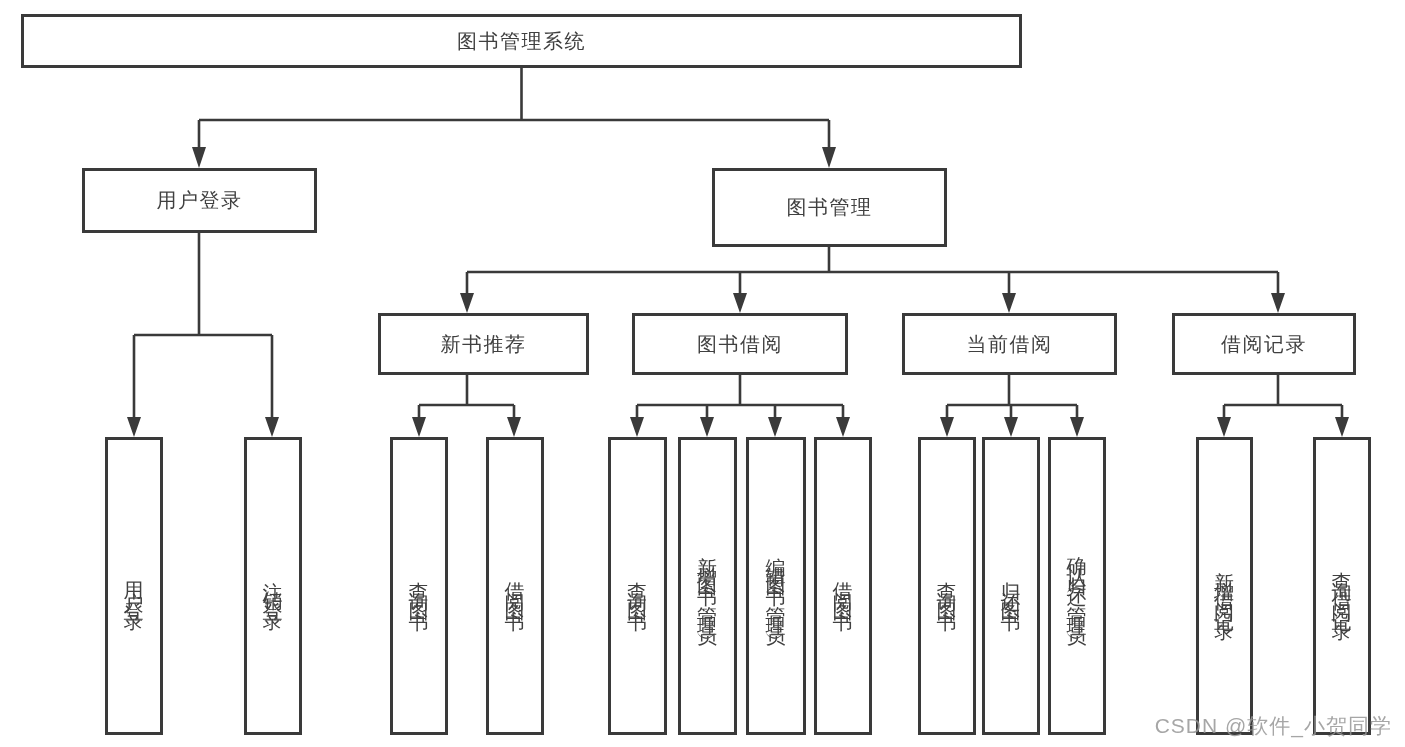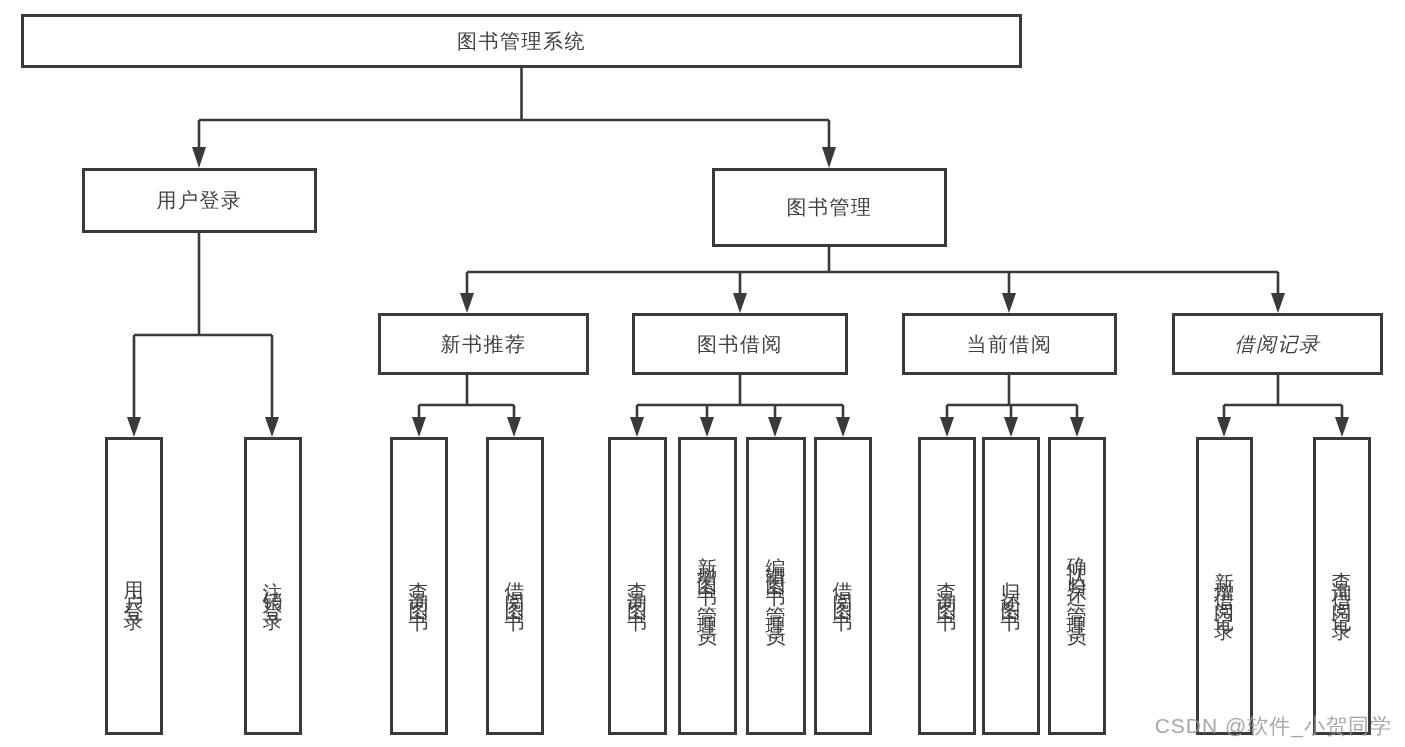--- a/index.html
+++ b/index.html
@@ -61,21 +61,21 @@
 
   <div class="node h" style="left:362px;top:313px;width:211px;height:62px;margin-left:16px;">
     <span class="lbl">新书推荐</span>
   </div>
   <div class="node h" style="left:902px;top:313px;width:215px;height:62px;">
     <span class="lbl">当前借阅</span>
   </div>
   <div class="node h" style="left:632px;top:313px;width:216px;height:62px;">
     <span class="lbl">图书借阅</span>
   </div>
-  <div class="node h" style="left:1172px;top:313px;width:211px;height:62px;font-style:italic;">
+  <div class="node h" style="left:1172px;top:313px;width:184px;height:62px;">
     <span class="lbl">借阅记录</span>
   </div>
 
   <div class="node v" style="left:105px;top:437px;width:58px;height:298px;">
     <span class="lbl">用户登录</span>
   </div>
   <div class="node v" style="left:244px;top:437px;width:58px;height:298px;">
     <span class="lbl">注销登录</span>
   </div>
 

